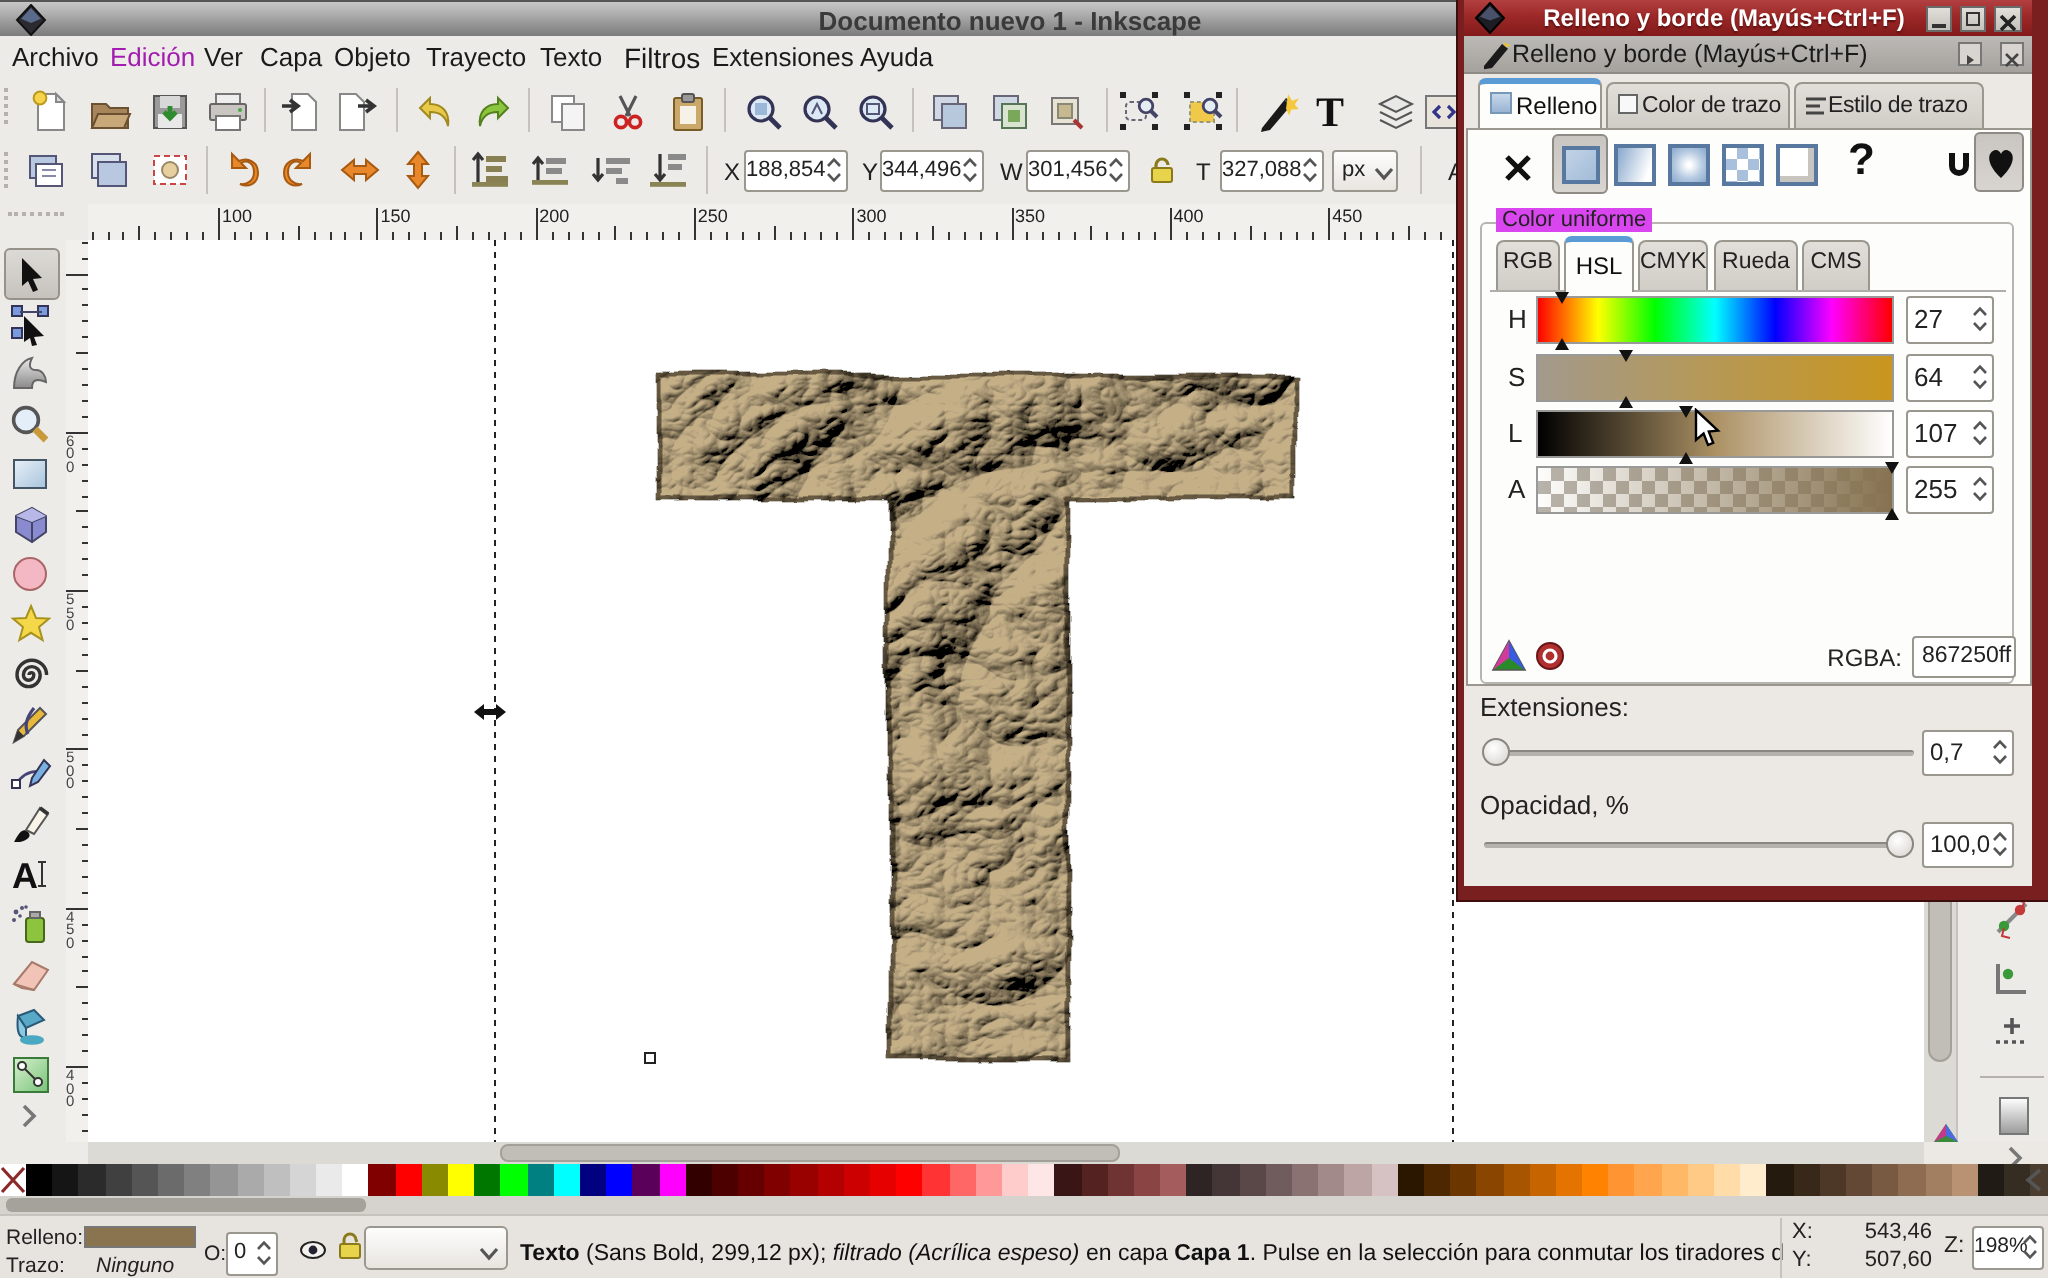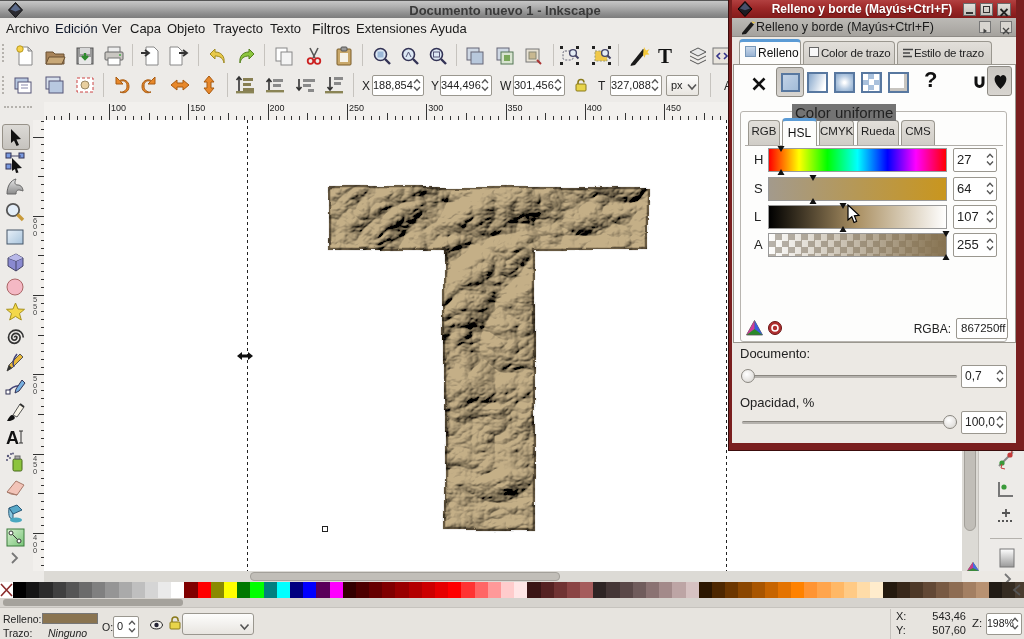--- a/index.html
+++ b/index.html
@@ -11,21 +11,21 @@
 <div class="abs" style="left:0;top:0;width:1024px;height:18px;background:linear-gradient(#c6c6c6,#b2b2b2 30%,#8e8e8e 75%,#7c7c7c);border-top:1px solid #555;">
   <svg class="abs" style="left:7px;top:1px" width="17" height="16" viewBox="0 0 17 16">
     <path d="M8.5 0.5 L15.5 8 L8.5 15.5 L1.5 8 Z" fill="#2a2a30" stroke="#111"></path>
     <path d="M8.5 2 L13.5 7.4 L8.5 9.5 L3.5 7.4 Z" fill="#5a6a8a"></path>
   </svg>
   <div class="abs" style="left:0;top:2px;width:1010px;text-align:center;font-size:13px;font-weight:bold;color:#3a3a3a;">Documento nuevo 1 - Inkscape</div>
 </div>
 
 <div class="abs" style="left:0;top:18px;width:1024px;height:20px;background:#edebe8;">
 <span class="abs" style="left:6px;top:3px;font-size:13px;color:#1a1a1a;">Archivo</span>
-<span class="abs" style="left:55px;top:3px;font-size:13px;color:#0f172a;">Edición</span>
+<span class="abs" style="left:55px;top:3px;font-size:13px;color:#a21caf;">Edición</span>
 <span class="abs" style="left:102px;top:3px;font-size:13px;color:#1a1a1a;">Ver</span>
 <span class="abs" style="left:130px;top:3px;font-size:13px;color:#1a1a1a;">Capa</span>
 <span class="abs" style="left:167px;top:3px;font-size:13px;color:#1a1a1a;">Objeto</span>
 <span class="abs" style="left:213px;top:3px;font-size:13px;color:#1a1a1a;">Trayecto</span>
 <span class="abs" style="left:270px;top:3px;font-size:13px;color:#1a1a1a;">Texto</span>
 <span class="abs" style="left:312px;top:3px;font-size:14px;color:#1a1a1a;">Filtros</span>
 <span class="abs" style="left:356px;top:3px;font-size:13px;color:#1a1a1a;">Extensiones</span>
 <span class="abs" style="left:430px;top:3px;font-size:13px;color:#1a1a1a;">Ayuda</span>
 </div>
 <div class="abs" style="left:0;top:38px;width:1024px;height:31px;background:#edebe8;">
@@ -649,20 +649,21 @@
     <svg class="abs" style="left:168px;top:7px" width="14" height="15" viewBox="0 0 14 15">
       <rect x="2" y="7" width="10" height="7" rx="1" fill="#e8d44a" stroke="#8a7a1a"></rect>
       <path d="M4 7 V5 a3 3 0 0 1 6 0 l0.5 1" fill="none" stroke="#8a7a1a" stroke-width="1.5"></path>
     </svg>
     <div class="abs" style="left:182px;top:5px;width:72px;height:22px;background:linear-gradient(#fdfdfc,#e8e5e0);border:1px solid #9a978f;border-radius:3px;">
       <div class="abs" style="left:16px;top:5px;font-size:10px;color:#222;margin-top:39px;">•Capa 1</div>
       <svg class="abs" style="left:56px;top:9px" width="11" height="8" viewBox="0 0 11 8">
         <path d="M1.5 1.5 l4 4.5 4-4.5" fill="none" stroke="#555" stroke-width="1.6"></path>
       </svg>
     </div>
+    <div class="abs" style="left:260px;top:13px;width:636px;font-size:11.5px;color:#111;white-space:nowrap;overflow:hidden;"><b>Texto</b> (Sans Bold, 299,12 px); <i>filtrado (Acrílica espeso)</i> en capa <b>Capa 1</b>. Pulse en la selección para conmutar los tiradores d</div>
     <div class="abs" style="left:896px;top:2px;font-size:11px;color:#222;">X:</div>
     <div class="abs" style="left:914px;top:2px;width:52px;text-align:right;font-size:11px;color:#222;">543,46</div>
     <div class="abs" style="left:896px;top:16px;font-size:11px;color:#222;">Y:</div>
     <div class="abs" style="left:914px;top:16px;width:52px;text-align:right;font-size:11px;color:#222;">507,60</div>
     <div class="abs" style="left:972px;top:9px;font-size:11.5px;color:#222;">Z:</div>
     <div class="abs" style="left:986px;top:5px;width:36px;height:22px;background:#fff;border:1px solid #9a978f;border-radius:2px;">
       <div class="abs" style="left:0;top:0;width:34px;height:20px;line-height:19px;font-size:10.5px;color:#222;text-align:right;padding-right:12px">198%</div>
       <div class="abs" style="right:2px;top:2px;width:8px;height:16px;"><svg width="8" height="16" viewBox="0 0 8 16">
           <path d="M1 5.5 l3 -3.2 3 3.2" fill="none" stroke="#555" stroke-width="1.3"></path>
           <path d="M1 9.5 l3 3.2 3 -3.2" fill="none" stroke="#555" stroke-width="1.3"></path>
@@ -731,21 +732,21 @@
       <div class="abs" style="left:154px;top:7px;width:21px;height:21px;background:#fff;box-shadow:inset -3px -3px 0 #c8c5c0;border:2px solid #5878a0;"></div>
       <div class="abs" style="left:190px;top:2px;font-size:22px;font-weight:bold;color:#111;">?</div>
       <svg class="abs" style="left:237px;top:9px" width="17" height="17" viewBox="0 0 17 17">
       <path d="M3.5 2.5 v6.5 a5 5 0 0 0 10 0 v-6.5 h-3 v6.5 a2 2 0 0 1 -4 0 v-6.5 z" fill="#111"></path>
     </svg>
       <div class="abs" style="left:253px;top:1px;width:25px;height:30px;background:linear-gradient(#c9c6c1,#d8d5d0);border:1px solid #8e8b84;border-radius:3px;">
       <svg class="abs" style="left:4px;top:6px" width="17" height="17" viewBox="0 0 17 17">
           <path d="M8.5 16 C2 10 1.5 5 4 2.8 C6 1 8 2.5 8.5 4 C9 2.5 11 1 13 2.8 C15.5 5 15 10 8.5 16Z" fill="#111"></path>
         </svg>
     </div>
-      <div class="abs" style="left:14px;top:39px;font-size:15px;color:#222;background:#737373;padding:0 3px;z-index:2;margin-left:44px;">Color uniforme</div>
+      <div class="abs" style="left:14px;top:39px;font-size:11px;color:#222;background:#d946ef;padding:0 3px;z-index:2;">Color uniforme</div>
       <div class="abs" style="left:6px;top:46px;width:267px;height:231px;border:1px solid #b8b5b0;border-radius:3px;">
         <div class="abs" style="left:4px;top:33px;width:258px;height:1px;background:#b0ada8;"></div>
         <div class="abs" style="left:7px;top:8px;width:32px;height:25px;background:linear-gradient(#e2dfda,#d0cdc7);border:1px solid #9a978f;border-bottom:none;border-radius:4px 4px 0 0;text-align:center;font-size:11.5px;color:#222;padding-top:4px;">RGB</div>
         <div class="abs" style="left:41px;top:6px;width:35px;height:28px;background:#fdfdfc;border:1px solid #9a978f;border-bottom:none;border-top:3px solid #5b9bd5;border-radius:4px 4px 0 0;text-align:center;font-size:12px;color:#111;padding-top:5px;z-index:2;">HSL</div>
         <div class="abs" style="left:78px;top:8px;width:35px;height:25px;background:linear-gradient(#e2dfda,#d0cdc7);border:1px solid #9a978f;border-bottom:none;border-radius:4px 4px 0 0;text-align:center;font-size:11.5px;color:#222;padding-top:4px;">CMYK</div>
         <div class="abs" style="left:116px;top:8px;width:42px;height:25px;background:linear-gradient(#e2dfda,#d0cdc7);border:1px solid #9a978f;border-bottom:none;border-radius:4px 4px 0 0;text-align:center;font-size:11.5px;color:#222;padding-top:4px;">Rueda</div>
         <div class="abs" style="left:160px;top:8px;width:34px;height:25px;background:linear-gradient(#e2dfda,#d0cdc7);border:1px solid #9a978f;border-bottom:none;border-radius:4px 4px 0 0;text-align:center;font-size:11.5px;color:#222;padding-top:4px;">CMS</div>
         <div class="abs" style="left:13px;top:40px;font-size:13px;color:#222;">H</div>
         <div class="abs" style="left:27px;top:36px;width:179px;height:24px;background:linear-gradient(to right,#f00,#ff0 17%,#0f0 33%,#0ff 50%,#00f 67%,#f0f 83%,#f00);border:1px solid #999;"></div>
         <svg class="abs" style="left:36px;top:34px" width="8" height="6" viewBox="0 0 8 6">
@@ -819,21 +820,21 @@
     </svg>
       <svg class="abs" style="left:33px;top:255px" width="16" height="16" viewBox="0 0 16 16">
       <circle cx="8" cy="8" r="6.5" fill="#b03030" stroke="#6a1515"></circle>
         <circle cx="8" cy="8" r="3" fill="none" stroke="#fff" stroke-width="1.6"></circle>
     </svg>
       <div class="abs" style="left:160px;top:257px;width:57px;text-align:right;font-size:12px;color:#222;">RGBA:</div>
       <div class="abs" style="left:222px;top:253px;width:52px;height:21px;background:#fff;border:1px solid #9a978f;border-radius:2px;">
       <div style="padding:3px 0 0 4px;font-size:11.5px;color:#222;">867250ff</div>
       </div>
     </div>
-    <div class="abs" style="left:8px;top:346px;font-size:13px;color:#222;">Documento:</div>
+    <div class="abs" style="left:8px;top:346px;font-size:13px;color:#222;">Extensiones:</div>
     <div class="abs" style="left:10px;top:375px;width:215px;height:3px;background:#b5b2ad;border-top:1px solid #8a8780;border-radius:2px;"></div>
     <div class="abs" style="left:9px;top:369px;width:14px;height:14px;border-radius:50%;background:radial-gradient(circle at 40% 35%,#fff,#d5d2cd);border:1px solid #8a8780;"></div>
     <div class="abs" style="left:229px;top:365px;width:46px;height:23px;background:#fff;border:1px solid #9a978f;border-radius:2px;">
       <div class="abs" style="left:0;top:0;width:44px;height:21px;line-height:20px;font-size:12px;color:#222;text-align:left;padding-left:3px">0,7</div>
       <div class="abs" style="right:2px;top:2px;width:8px;height:17px;"><svg width="8" height="17" viewBox="0 0 8 17">
           <path d="M1 6.0 l3 -3.2 3 3.2" fill="none" stroke="#555" stroke-width="1.3"></path>
           <path d="M1 10.0 l3 3.2 3 -3.2" fill="none" stroke="#555" stroke-width="1.3"></path>
         </svg></div>
     </div>
     <div class="abs" style="left:8px;top:395px;font-size:13px;color:#222;">Opacidad, %</div>

